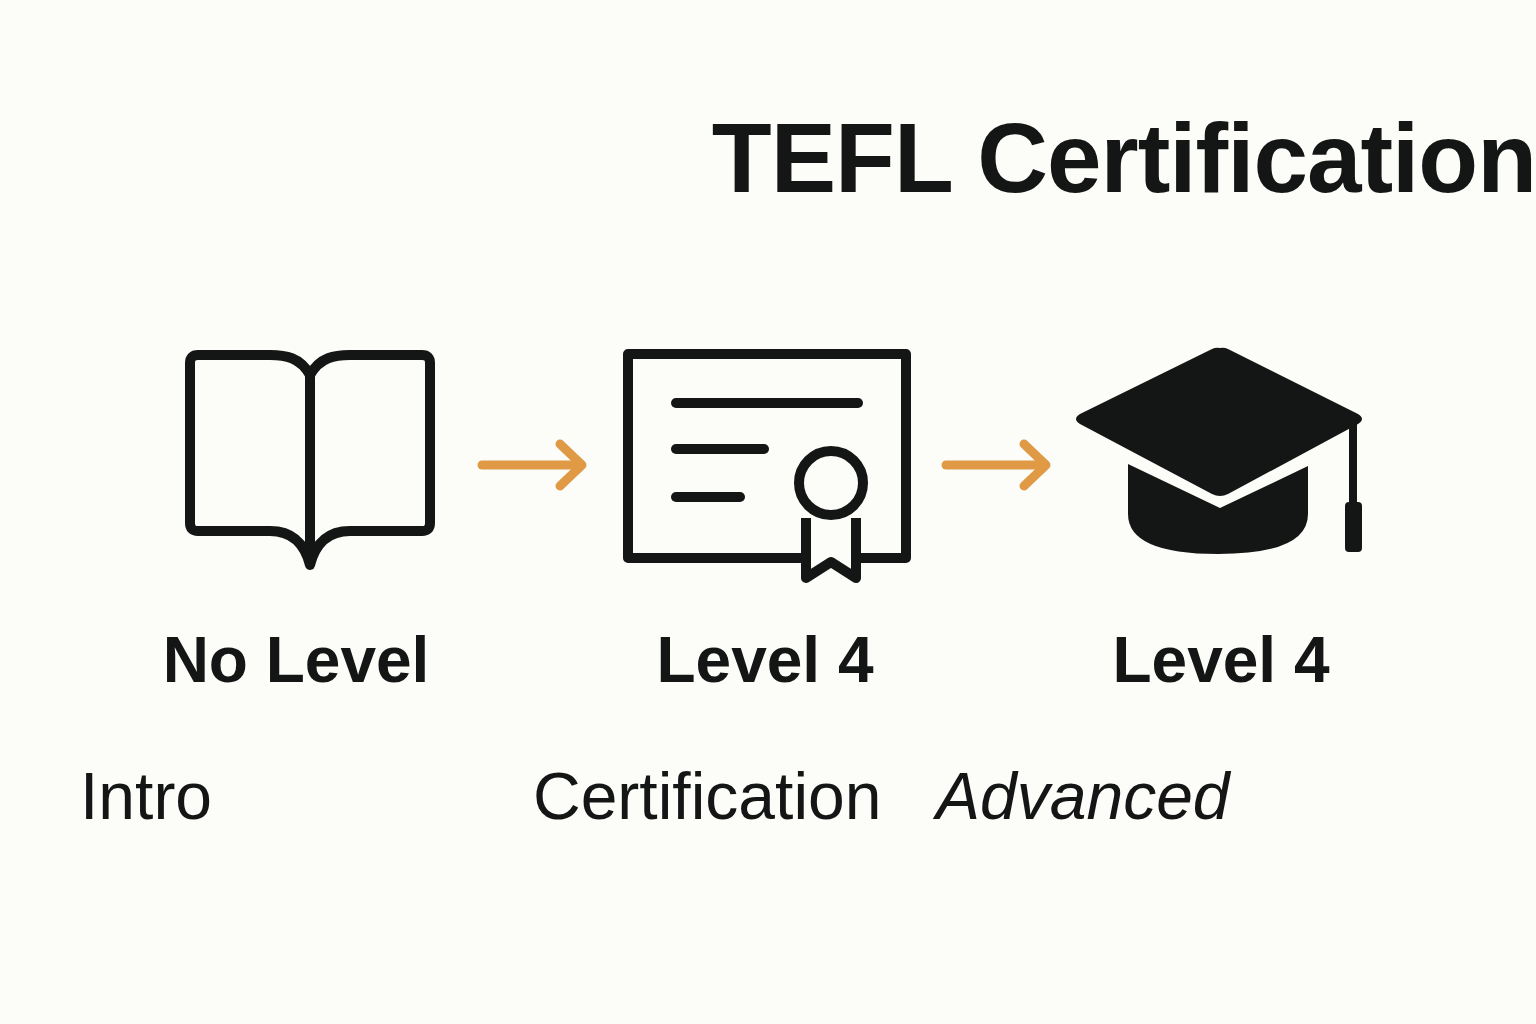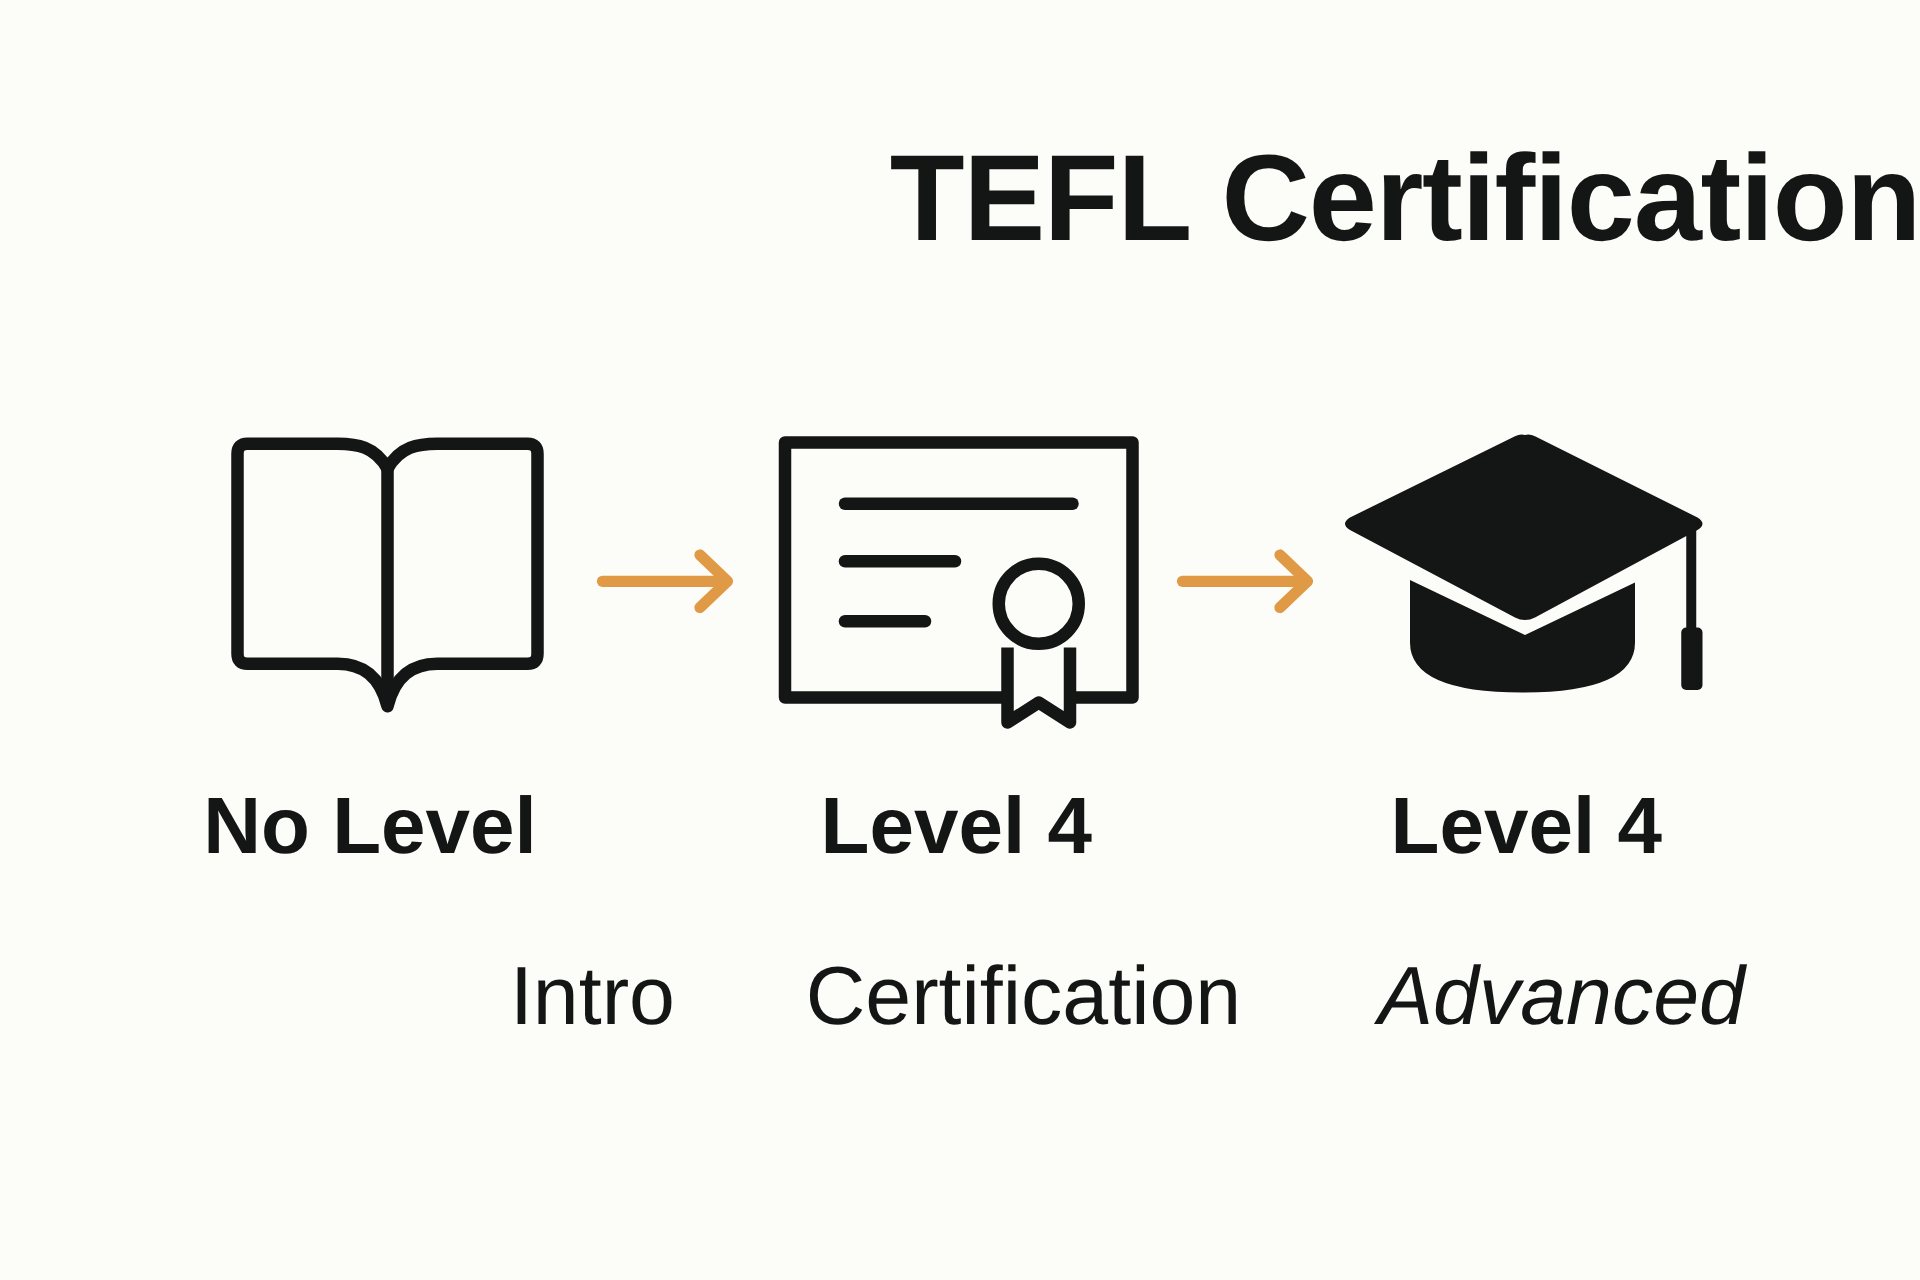--- a/index.html
+++ b/index.html
@@ -12,21 +12,21 @@
   .title {
     position:absolute; left:0; top:98px; width:1536px; text-align:right;
     font-size:98px; font-weight:bold; letter-spacing:-1px; line-height:120px;
   }
   .icon { position:absolute; }
   .level {
     position:absolute; width:400px; text-align:center;
     font-size:64px; font-weight:bold; line-height:80px; top:620px;
   }
   .desc {
-    position:absolute; width:460px; text-align:right;
+    position:absolute; width:460px; text-align:left;
     font-size:66px; font-weight:normal; line-height:80px; top:756px;
   }
 </style>
 </head>
 <body>
 
 <div class="title">TEFL Certification</div>
 
 <div>
   <svg class="icon" style="left:180px; top:345px;" width="262" height="230" viewBox="0 0 262 230">

